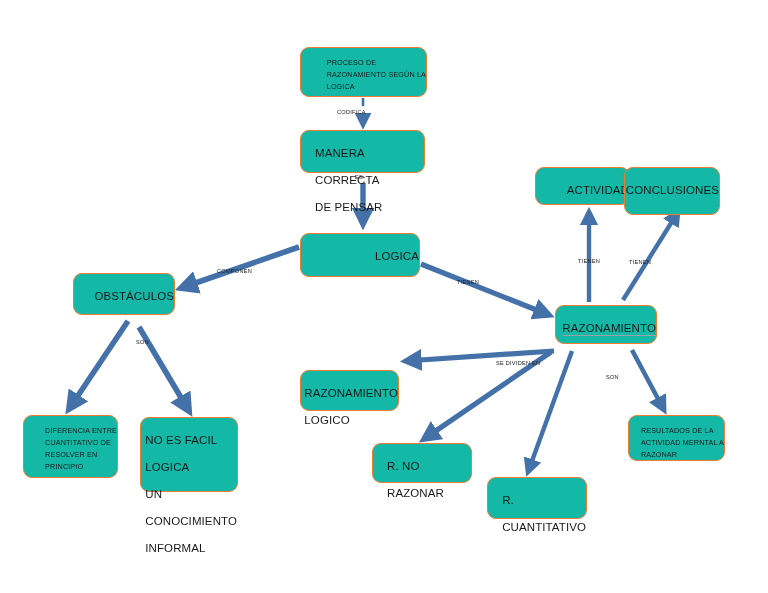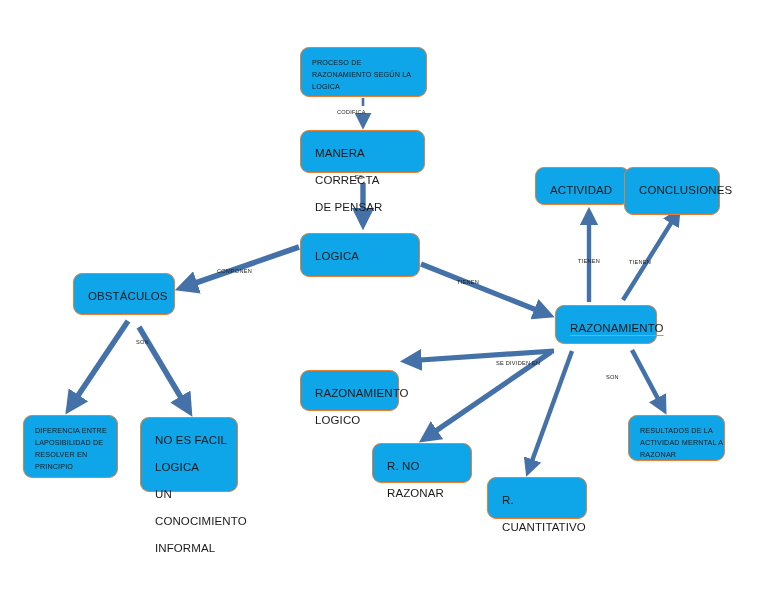--- a/index.html
+++ b/index.html
@@ -25,25 +25,26 @@
     top: 0;
     width: 768px;
     height: 593px;
     pointer-events: none;
   }
   .node {
     position: absolute;
     box-sizing: border-box;
     border: 1.6px solid #ED7D31;
     border-radius: 9px;
-    background: #0ea5e9;
+    background: #14b8a6;
     color: #1a1a1a;
     display: flex;
     flex-direction: column;
     justify-content: flex-start;
+    align-items: flex-end;
   }
   .node .node-label {
     display: block;
     white-space: pre-line;
   }
   
   .node.big .node-label {
     font-size: 11.5px;
     line-height: 27px;
     padding: 9px 0 0 14px;
@@ -147,21 +148,21 @@
 DE PENSAR</span>
     </div>
   <div class="node big" style="left: 300px; top: 233px; width: 120px; height: 44px;">
       <span class="node-label">LOGICA</span>
     </div>
   <div class="node big" style="left: 73px; top: 273px; width: 102px; height: 42px;">
       <span class="node-label">OBSTÁCULOS</span>
     </div>
   <div class="node small" style="left: 23px; top: 415px; width: 95px; height: 63px;">
       <span class="node-label">DIFERENCIA ENTRE
-LAPOSIBILIDAD DE
+CUANTITATIVO DE
 RESOLVER EN
 PRINCIPIO</span>
     </div>
   <div class="node big" style="left: 140px; top: 417px; width: 98px; height: 75px;">
       <span class="node-label">NO ES FACIL LOGICA
 UN CONOCIMIENTO
 INFORMAL</span>
     </div>
   <div class="node big" style="left: 535px; top: 167px; width: 95px; height: 38px;">
       <span class="node-label">ACTIVIDAD</span>

